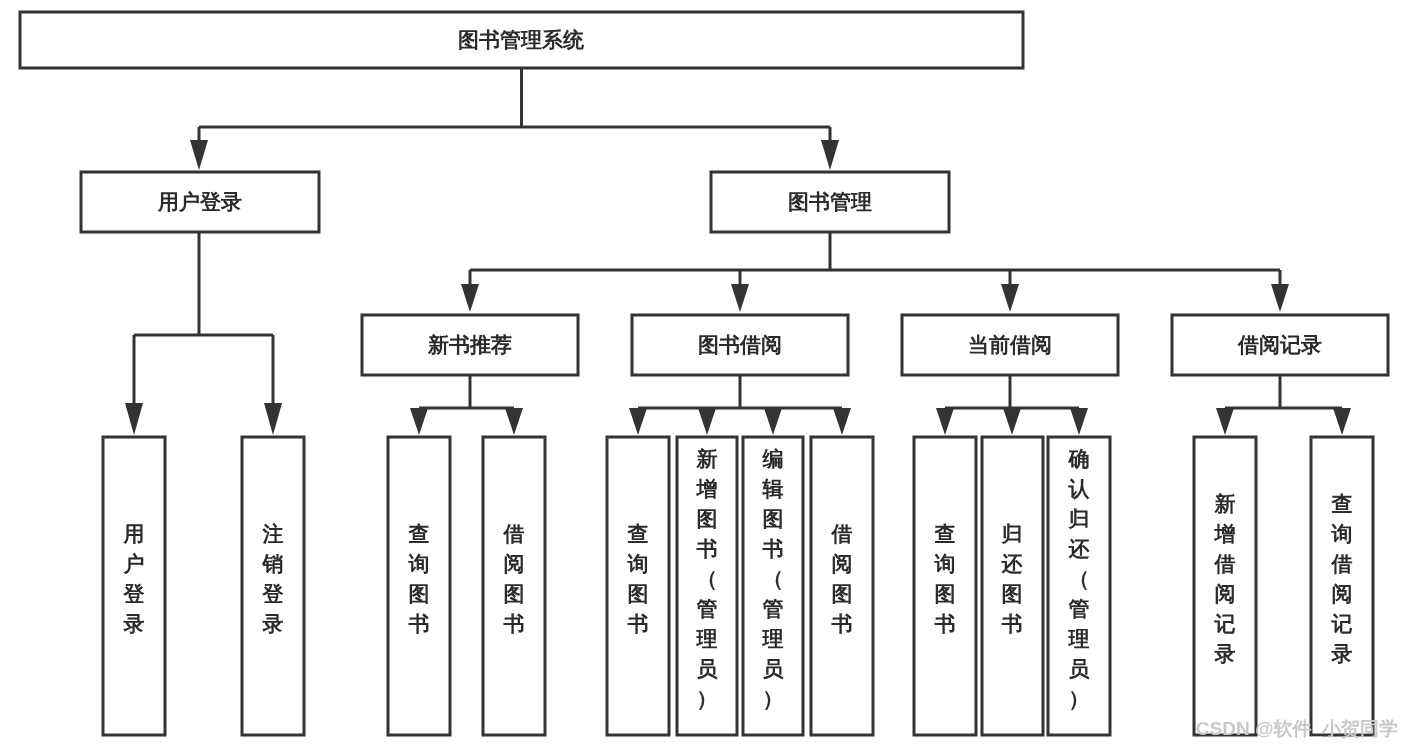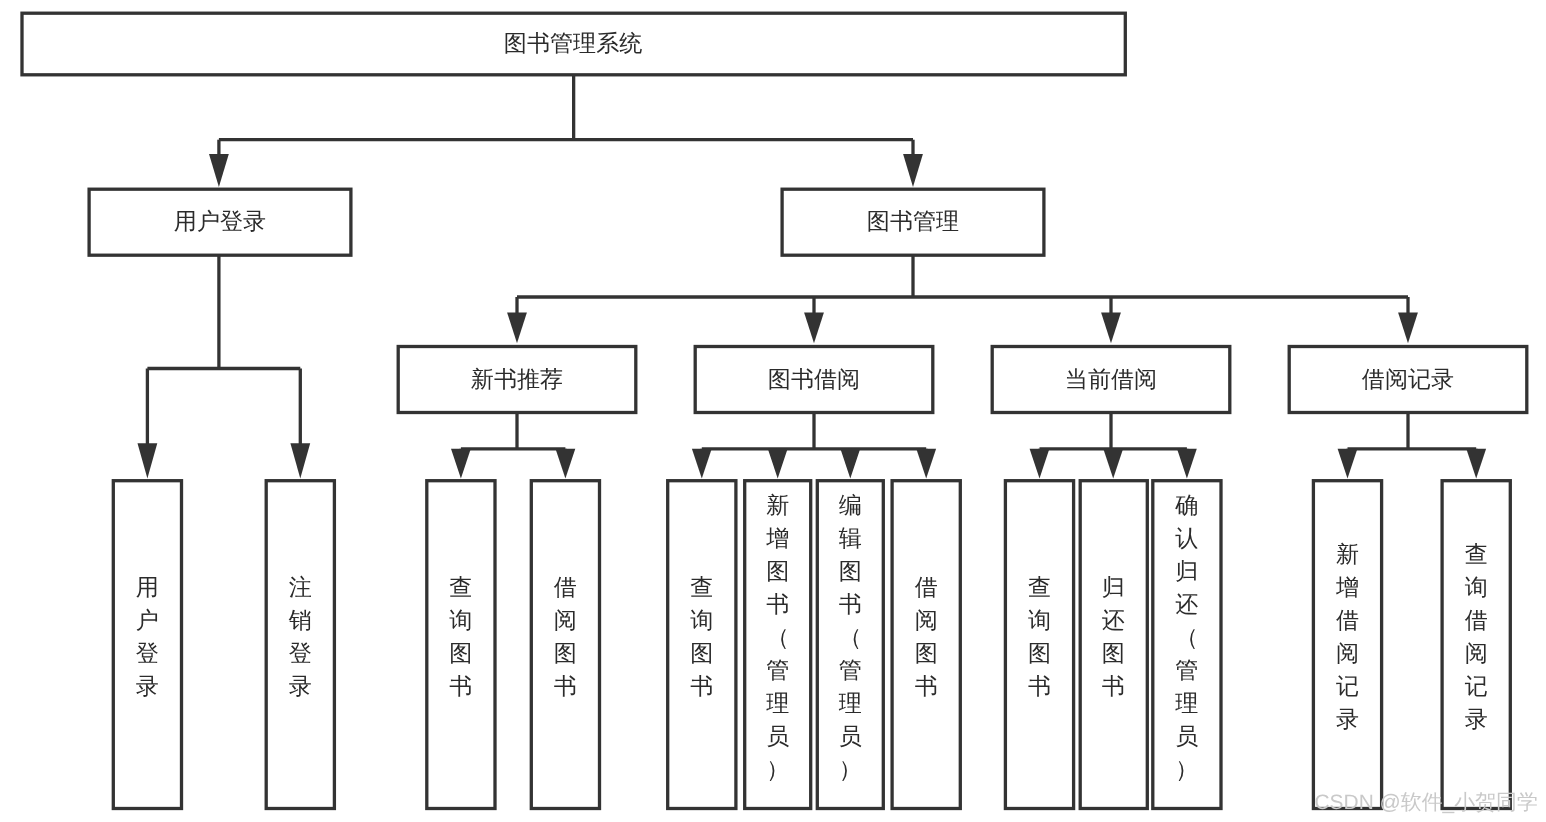--- a/index.html
+++ b/index.html
@@ -11,20 +11,21 @@
     width: 1405px;
     height: 747px;
     font-family: "Liberation Sans", "DejaVu Sans", sans-serif;
     overflow: hidden;
   }
   #diagram-root {
     position: relative;
     width: 1405px;
     height: 747px;
     background: #ffffff;
+    font-weight: bold;
   }
   svg#flowchart {
     position: absolute;
     top: 0;
     left: 0;
     width: 1405px;
     height: 747px;
   }
   .node-box {
     fill: #ffffff;

